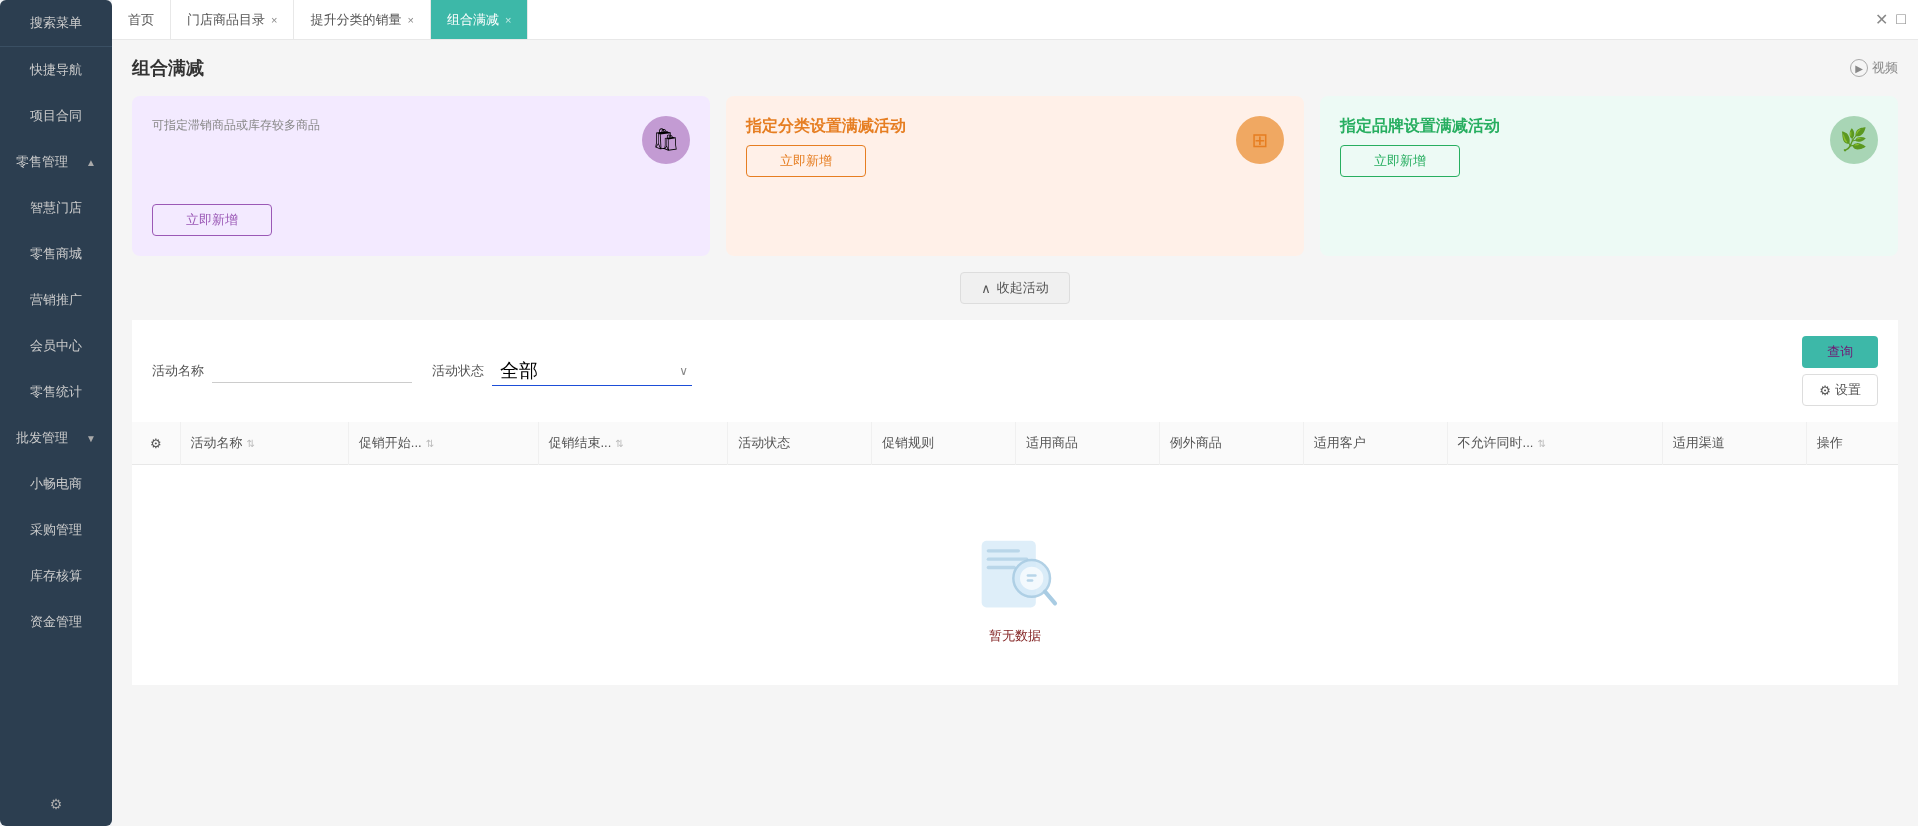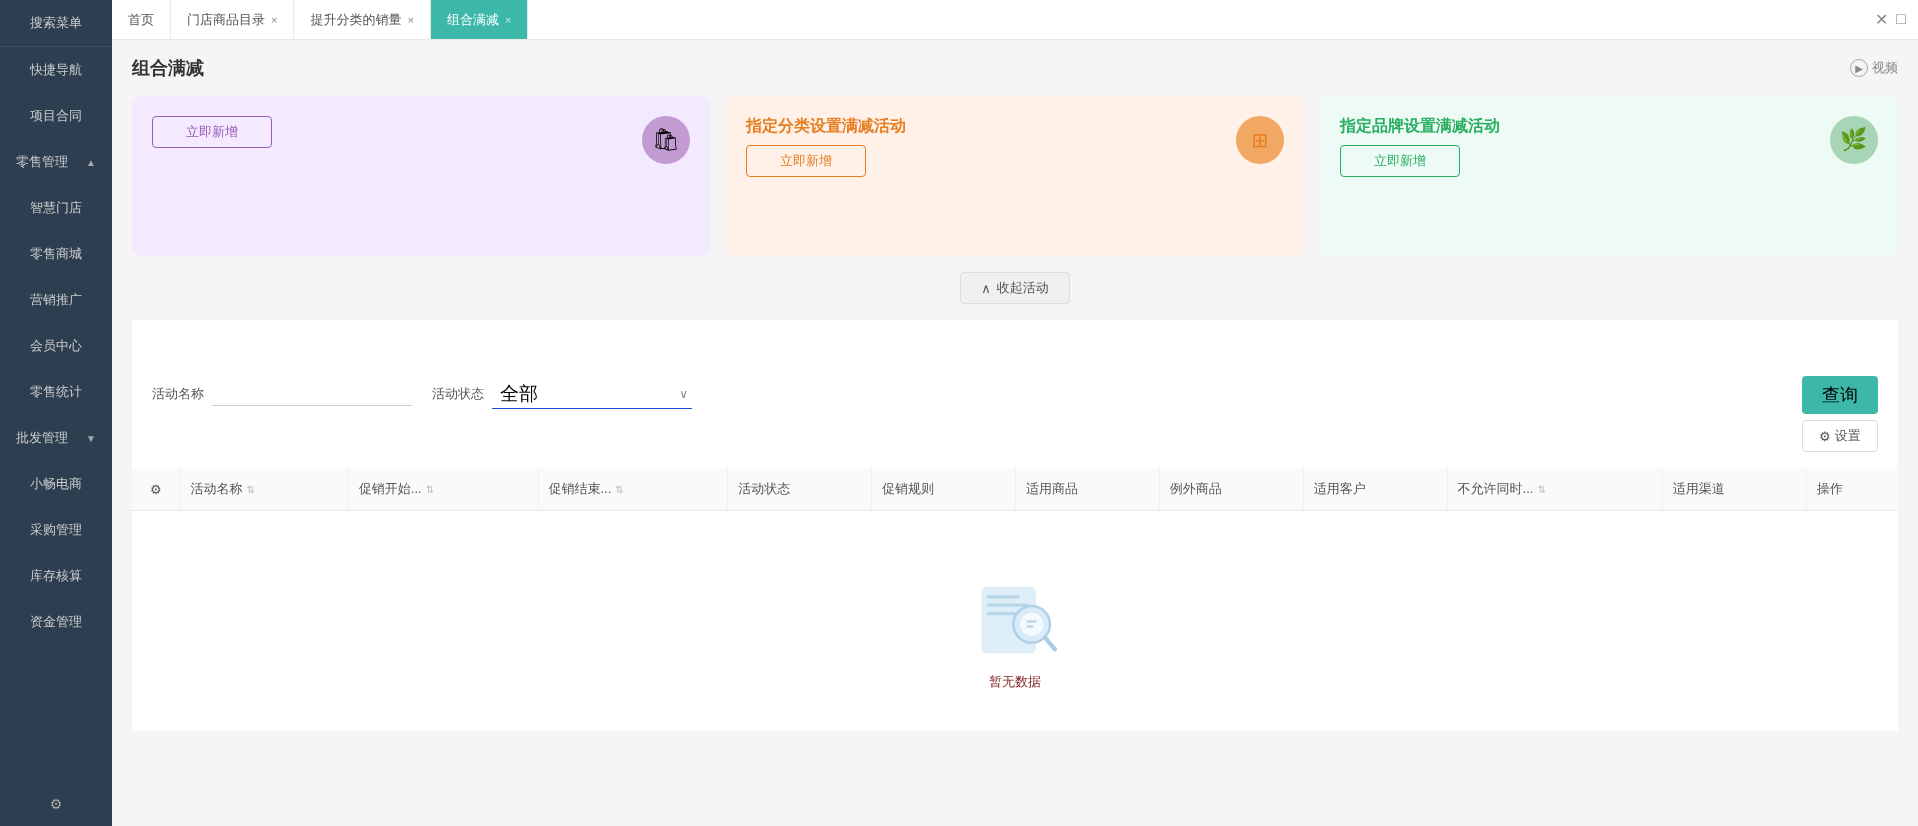--- a/index.html
+++ b/index.html
@@ -7,20 +7,21 @@
 
     
     .sidebar {
       width: 112px;
       background: #2c3e50;
       color: #fff;
       display: flex;
       flex-direction: column;
       flex-shrink: 0;
       height: 100%;
+      border-radius: 6px;
     }
     .sidebar-search {
       padding: 14px 10px;
       font-size: 13px;
       color: #ccc;
       cursor: pointer;
       border-bottom: 1px solid #3a4f63;
       text-align: center;
     }
     .sidebar-item {
@@ -259,27 +260,26 @@
     .filter-select-wrap .chevron {
       position: absolute;
       right: 4px;
       font-size: 12px;
       color: #888;
       pointer-events: none;
     }
     .filter-spacer { flex: 1; }
     .btn-query {
       background: #3db8a8;
-      color: #000000;
+      color: #701a75;
       border: none;
       border-radius: 4px;
       padding: 7px 20px;
-      font-size: 18px;
-      cursor: pointer;
-      margin-top: 40px;
+      font-size: 13px;
+      cursor: pointer;
     }
     .btn-settings {
       background: #fff;
       color: #555;
       border: 1px solid #ddd;
       border-radius: 4px;
       padding: 6px 16px;
       font-size: 13px;
       cursor: pointer;
       display: flex;
@@ -435,20 +435,21 @@
         <span>视频</span>
       </div>
     </div>
 
     <div class="cards-container">
 
       <div class="promo-card purple">
         <div class="promo-card-icon" style="background:#c39bd3;">
           <span>🛍</span>
         </div>
+        <div class="promo-card-desc">可指定滞销商品或库存较多商品</div>
         <button class="promo-card-btn" style="border-color:#9b59b6;color:#9b59b6;">立即新增</button>
       </div>
 
       <div class="promo-card orange">
         <div class="promo-card-title">指定分类设置满减活动</div>
         <div class="promo-card-icon" style="background:#f0a862;">
           <span style="font-size:20px;color:#e67e22;">⊞</span>
         </div>
         <button class="promo-card-btn" style="border-color:#e67e22;color:#e67e22;">立即新增</button>
       </div>

